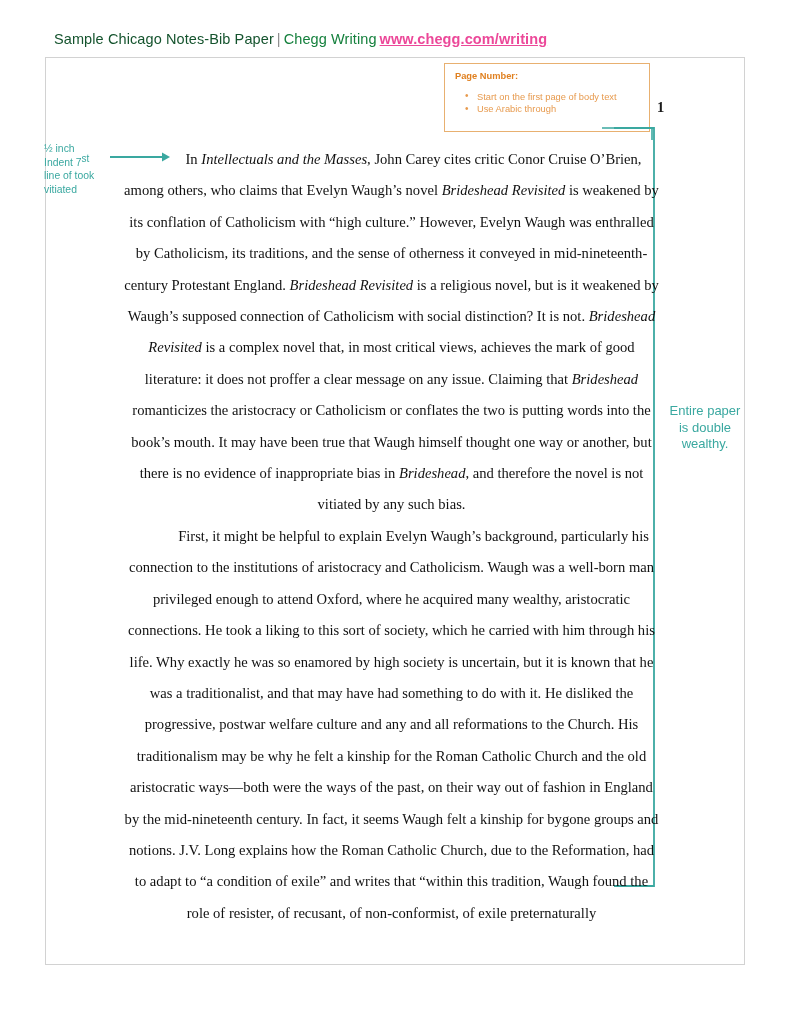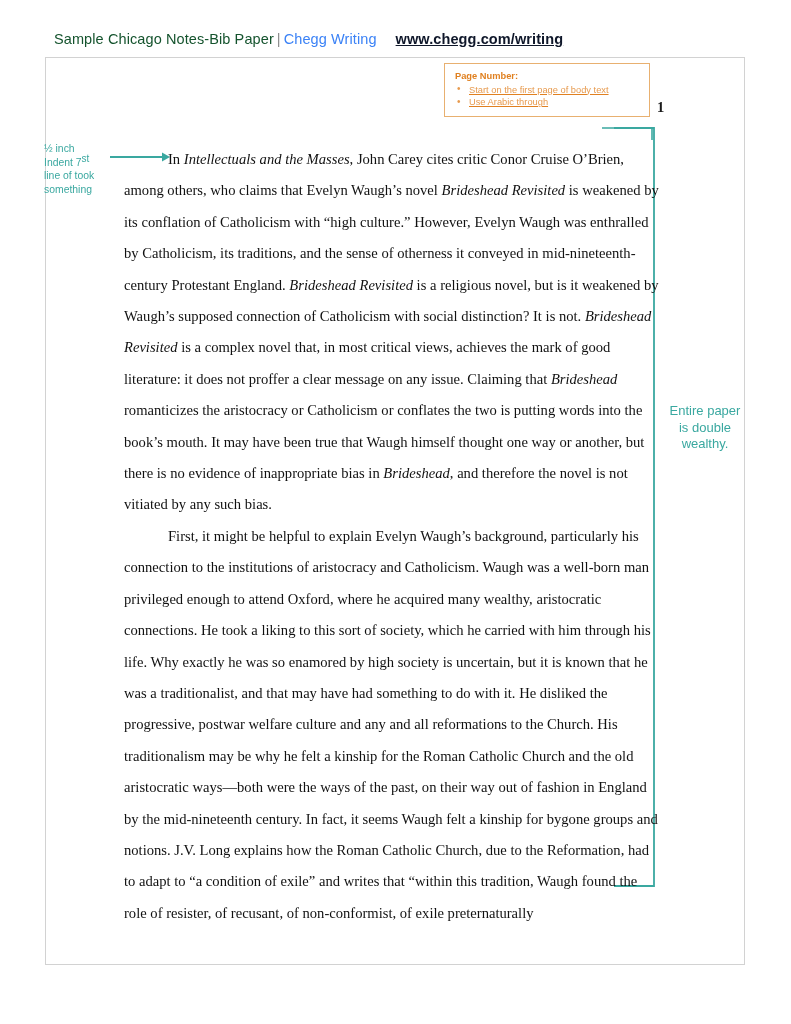--- a/index.html
+++ b/index.html
@@ -21,26 +21,26 @@
     position: absolute;
     left: 54px;
     top: 31px;
     font-size: 14.5px;
     color: #6d6d6d;
     letter-spacing: 0.1px;
     white-space: nowrap;
   }
   #page-header .hdr-title { color: #14532d; }
   #page-header .hdr-sep { color: #8a8a8a; padding: 0 3px; }
-  #page-header .hdr-brand { color: #3b82f6; text-align: center; }
+  #page-header .hdr-brand { color: #15803d; text-align: center; }
   #page-header .hdr-link {
-    color: #0f172a;
+    color: #ec4899;
     font-weight: bold;
     text-decoration: underline;
-    margin-left: 19px;
+    margin-left: 3px;
   }
 
   
   #doc-sheet {
     position: absolute;
     left: 45px;
     top: 57px;
     width: 700px;
     height: 908px;
     background: #ffffff;
@@ -51,21 +51,21 @@
   
   #doc-body {
     position: absolute;
     left: 124px;
     top: 144px;
     width: 535px;
     font-family: "Liberation Serif", serif;
     font-size: 14.6px;
     color: #111111;
     line-height: 31.4px;
-    text-align: left;
+    text-align: center;
   }
   #doc-body p {
     margin: 0;
     text-indent: 44px;
   }
   #doc-body p.first-para { text-indent: 44px; }
 
   
   #page-number {
     position: absolute;
@@ -88,27 +88,26 @@
     background: #ffffff;
     padding: 6px 8px 7px 10px;
     font-size: 9.3px;
     color: #e08020;
     line-height: 12.6px;
   }
   #callout-page-number .co-title {
     font-weight: bold;
     color: #e08020;
     display: block;
-    margin-bottom: 1px;
+    margin-bottom: 8px;
   }
   #callout-page-number ul {
-    margin: 0;
+    margin: 8px;
     padding: 0;
     list-style: none;
-    text-decoration: underline;
   }
   #callout-page-number li {
     position: relative;
     padding-left: 14px;
     color: #e79a4e;
   }
   #callout-page-number li::before {
     content: "•";
     position: absolute;
     left: 2px;
@@ -193,21 +192,21 @@
 </div>
 
 <svg id="callout-connector" viewBox="0 0 58 14">
   <path d="M2,2 L52,2 L52,14" fill="none" stroke="#3aa8a0" stroke-width="1.6"></path>
 </svg>
 
 <div id="annot-indent">
   <div>½ inch</div>
   <div><span>Indent 7</span><sup>st</sup></div>
   <div>line of took</div>
-  <div>something</div>
+  <div>vitiated</div>
 </div>
 
 <svg id="indent-arrow" viewBox="0 0 62 12">
   <line x1="0" y1="6" x2="52" y2="6" stroke="#3aa8a0" stroke-width="2.2"></line>
   <path d="M52,1.5 L60,6 L52,10.5 Z" fill="#3aa8a0"></path>
 </svg>
 
 <div id="annot-doublespace">
   <div>Entire paper</div>
   <div>is double</div>

